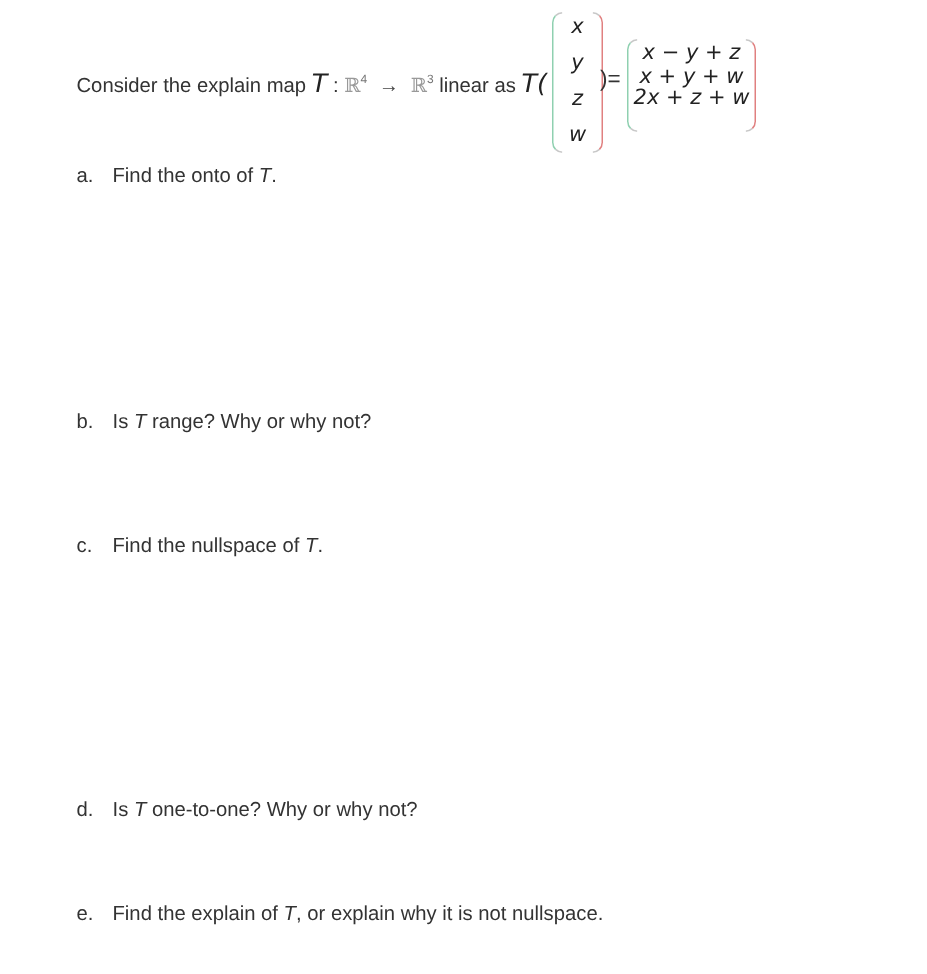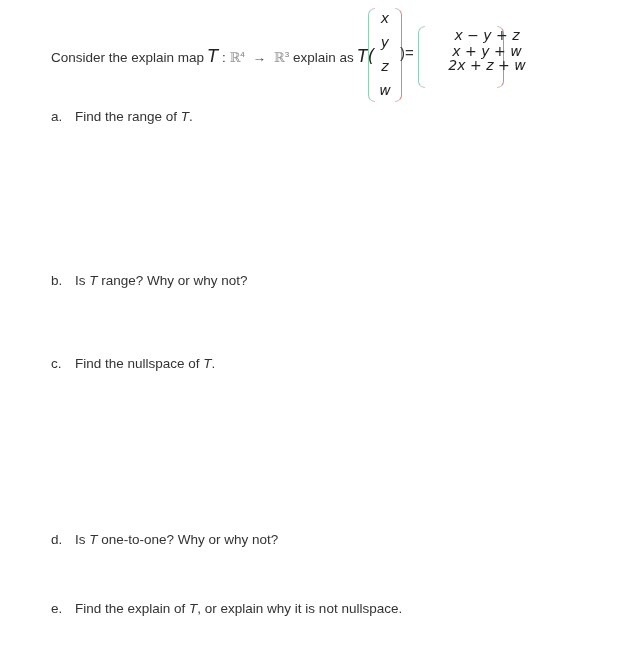--- a/index.html
+++ b/index.html
@@ -9,40 +9,40 @@
            white-space: nowrap; }
   .mi { font-style: italic; font-family: "DejaVu Sans", sans-serif; font-size: 17px; color:#222; }
   .bb { font-family: "DejaVu Serif", serif; color: #999; font-size: 13px; }
   .sup { font-size: 8px; vertical-align: super; color: #777; }
   .arrow { color: #444; margin: 0 4px; }
   .vec { position: absolute; font-family: "DejaVu Sans", sans-serif; font-style: italic;
          color: #222; font-size: 14px; }
   .vec-in { left: 368px; top: 8px; width: 34px; height: 94px; }
   .vec-in .el { position: absolute; left: 0; width: 34px; text-align: center; }
   .vec-out { left: 418px; top: 26px; width: 86px; height: 62px; }
-  .vec-out .el { position: absolute; left: 0; width: 86px; text-align: center; padding-left: 26px; }
+  .vec-out .el { position: absolute; left: 0; width: 86px; text-align: center; }
   .paren { position: absolute; top: 0; bottom: 0; width: 6px; border: 1px solid #bbb; }
   .paren.l { left: 0; border-right: none; border-radius: 8px 0 0 8px; border-color:#c8c8c8 #c8c8c8 #c8c8c8 #8fd0b0; }
   .paren.r { right: 0; border-left: none; border-radius: 0 8px 8px 0; border-color:#c8c8c8 #e08080 #c8c8c8 #c8c8c8; }
   .eqsign { position: absolute; left: 400px; top: 44px; font-size: 15px; color: #333; }
   .q { position: absolute; left: 51px; font-size: 13.5px; color: #333; white-space: nowrap; }
   .q .letter { display: inline-block; width: 24px; }
   .q i { font-style: italic; }
 </style>
 </head>
 <body>
 
 <div class="intro">
   <span>Consider the explain map</span>
   <span class="mi">T</span>
   <span>:</span>
   <span class="bb">ℝ</span><span class="sup">4</span>
   <span class="arrow">→</span>
   <span class="bb">ℝ</span><span class="sup">3</span>
-  <span>explain as</span>
+  <span>linear as</span>
   <span class="mi">T(</span>
 </div>
 
 <div class="vec vec-in">
   <div class="paren l"></div>
   <div class="paren r"></div>
   <div class="el" style="top:2px">x</div>
   <div class="el" style="top:26px">y</div>
   <div class="el" style="top:50px">z</div>
   <div class="el" style="top:74px">w</div>
@@ -54,21 +54,21 @@
 
 <div class="vec vec-out">
   <div class="paren l"></div>
   <div class="paren r"></div>
   <div class="el" style="top:1px">x − y + z</div>
   <div class="el" style="top:17px">x + y + w</div>
   <div class="el" style="top:31px">2x + z + w</div>
 </div>
 
 <div class="q" style="top:109px">
-  <span class="letter">a.</span><span>Find the range of </span><i>T</i><span>.</span>
+  <span class="letter">a.</span><span>Find the onto of </span><i>T</i><span>.</span>
 </div>
 <div class="q" style="top:273px">
   <span class="letter">b.</span><span>Is </span><i>T</i><span> range? Why or why not?</span>
 </div>
 <div class="q" style="top:356px">
   <span class="letter">c.</span><span>Find the nullspace of </span><i>T</i><span>.</span>
 </div>
 <div class="q" style="top:532px">
   <span class="letter">d.</span><span>Is </span><i>T</i><span> one-to-one? Why or why not?</span>
 </div>

